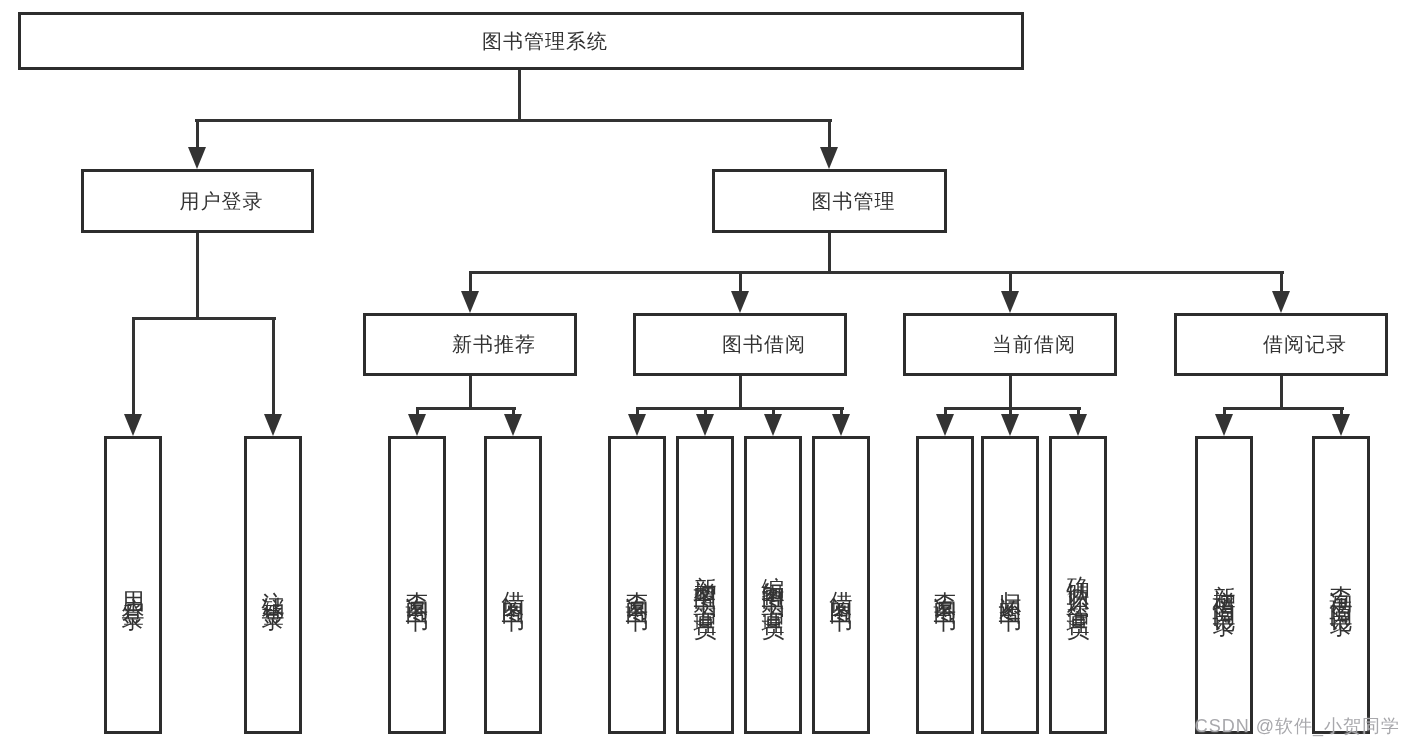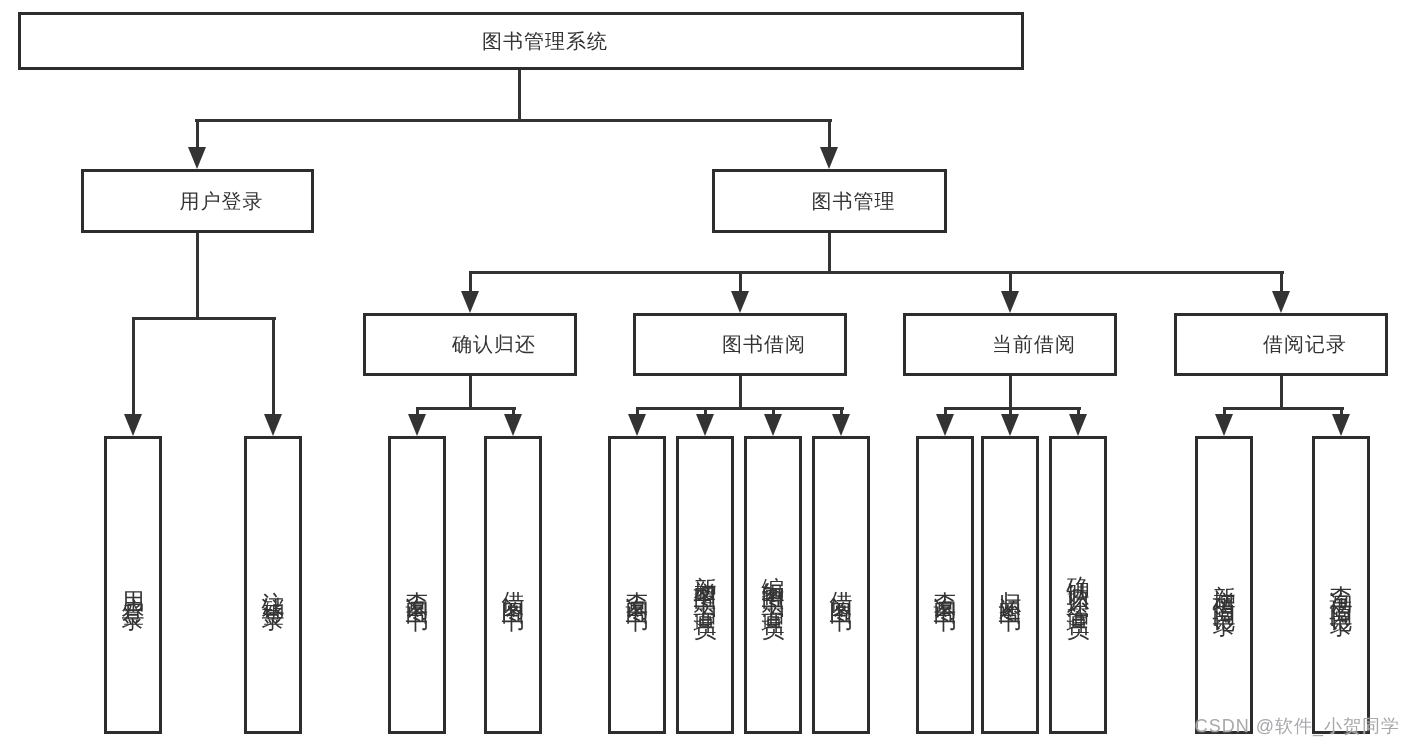--- a/index.html
+++ b/index.html
@@ -98,21 +98,21 @@
   <div class="vl" style="left:469px;top:271px;height:24px;"></div>
   <div class="vl" style="left:739px;top:271px;height:24px;"></div>
   <div class="vl" style="left:1009px;top:271px;height:24px;"></div>
   <div class="vl" style="left:1280px;top:271px;height:24px;"></div>
   <div class="arw" style="left:461px;top:291px;"></div>
   <div class="arw" style="left:731px;top:291px;"></div>
   <div class="arw" style="left:1001px;top:291px;"></div>
   <div class="arw" style="left:1272px;top:291px;"></div>
 
   <div class="node" style="left:363px;top:313px;width:214px;height:63px;">
-    <span>确认归还</span>
+    <span>新书推荐</span>
   </div>
   <div class="node" style="left:633px;top:313px;width:214px;height:63px;">
     <span>图书借阅</span>
   </div>
   <div class="node" style="left:903px;top:313px;width:214px;height:63px;">
     <span>当前借阅</span>
   </div>
   <div class="node" style="left:1174px;top:313px;width:214px;height:63px;font-family:Liberation Mono, monospace;">
     <span>借阅记录</span>
   </div>

